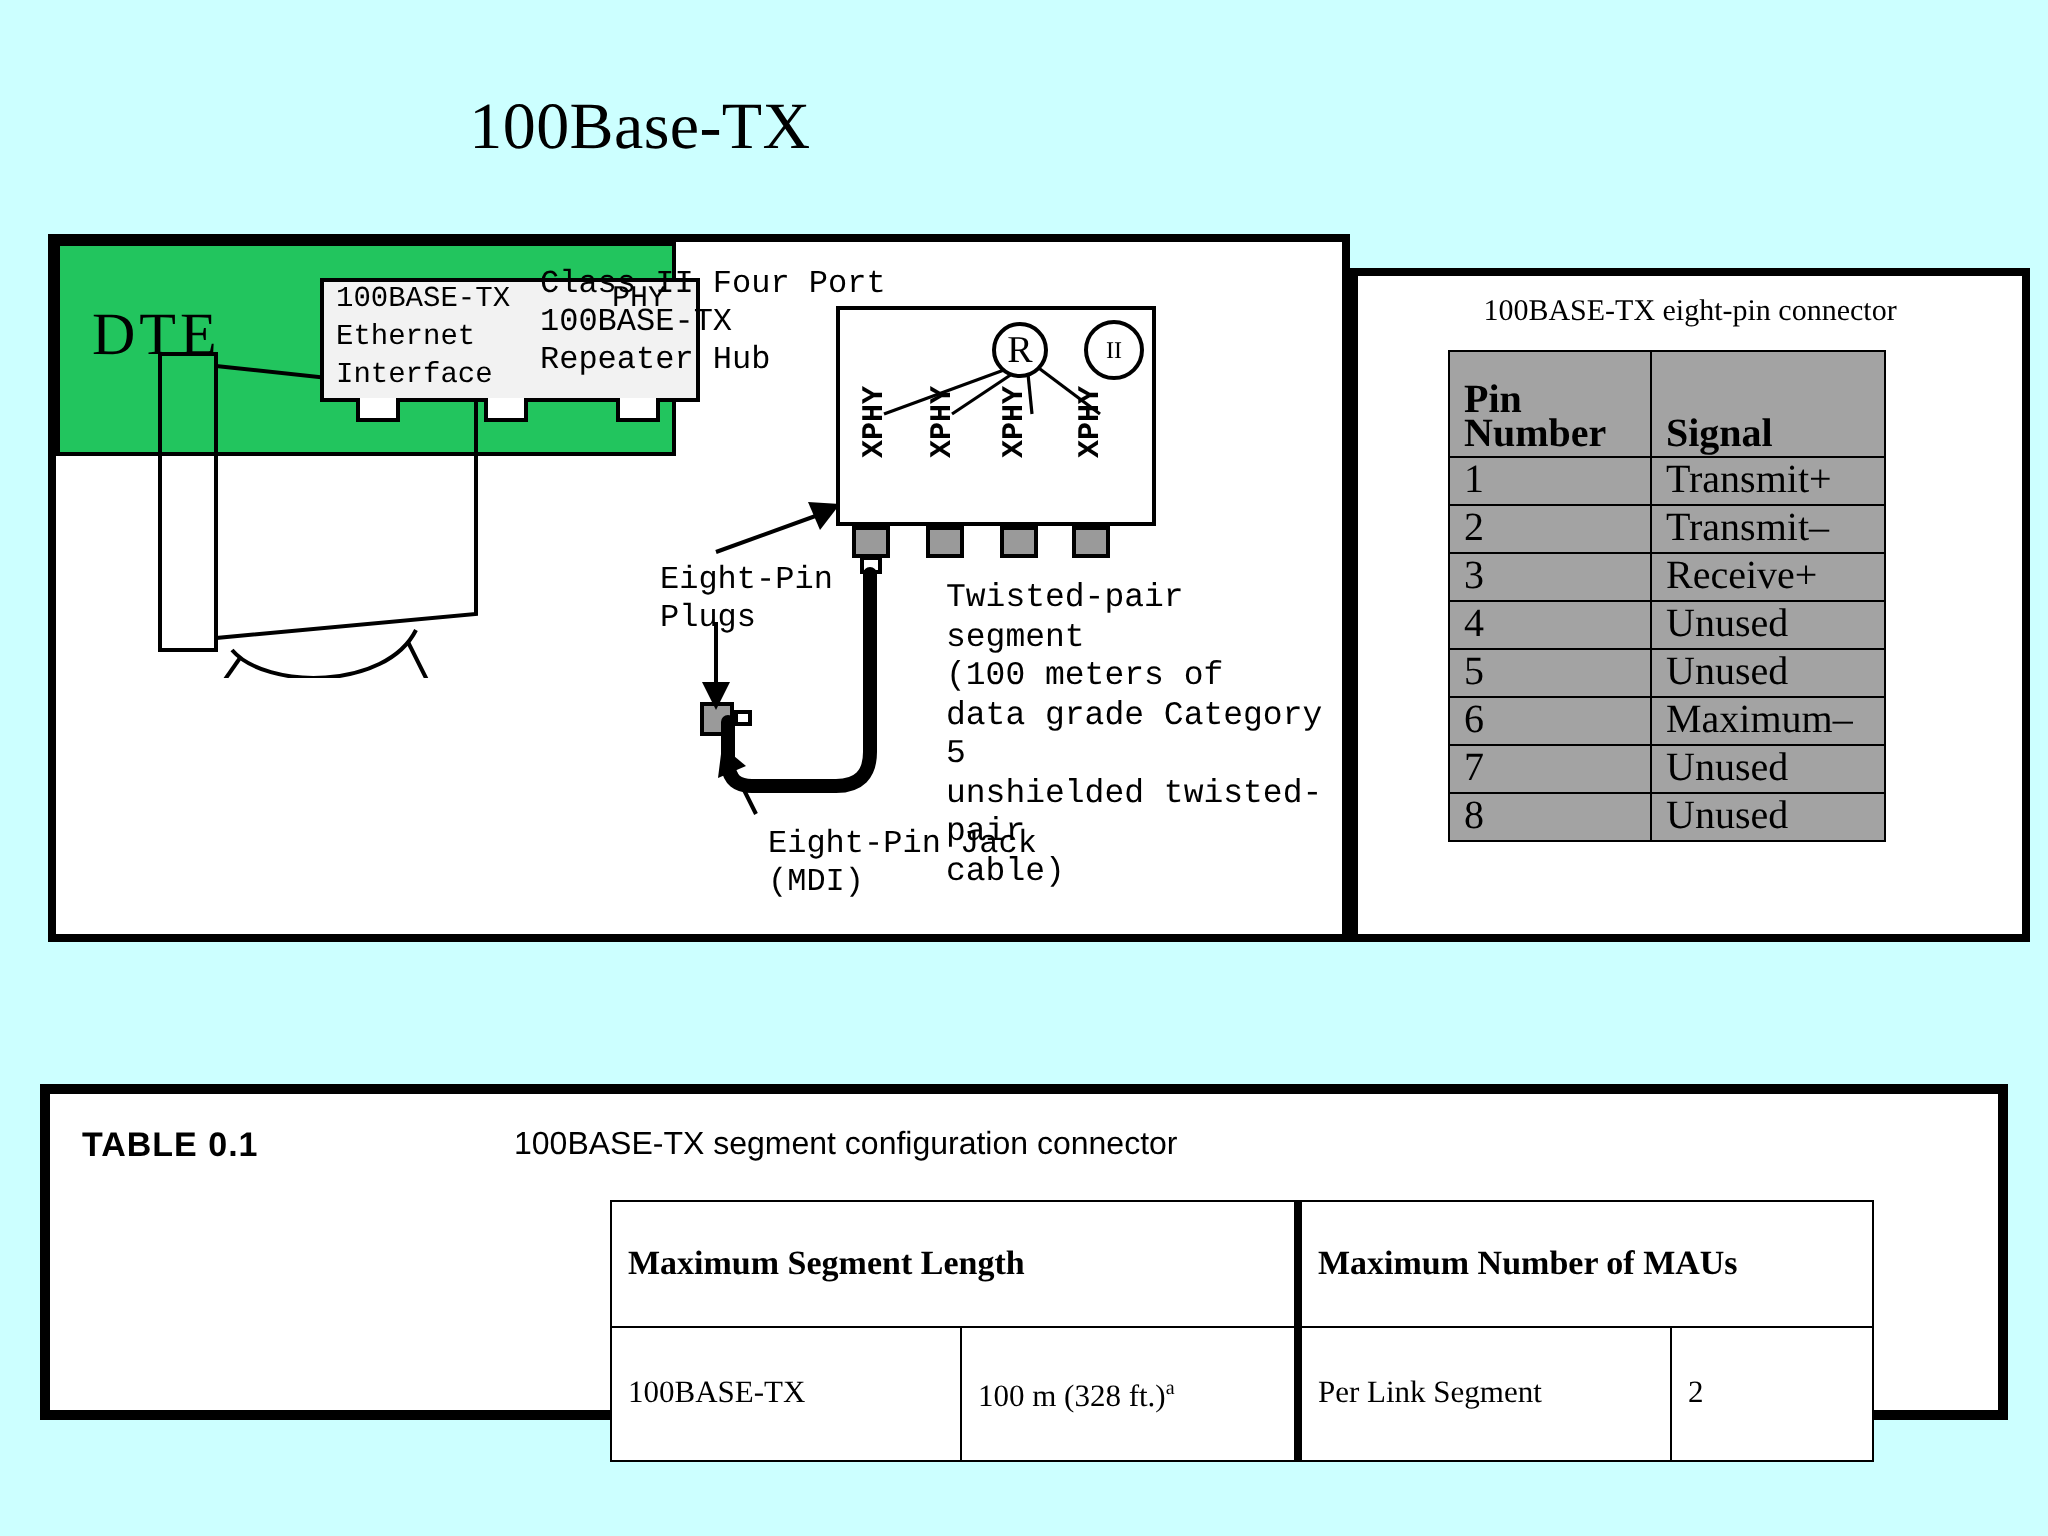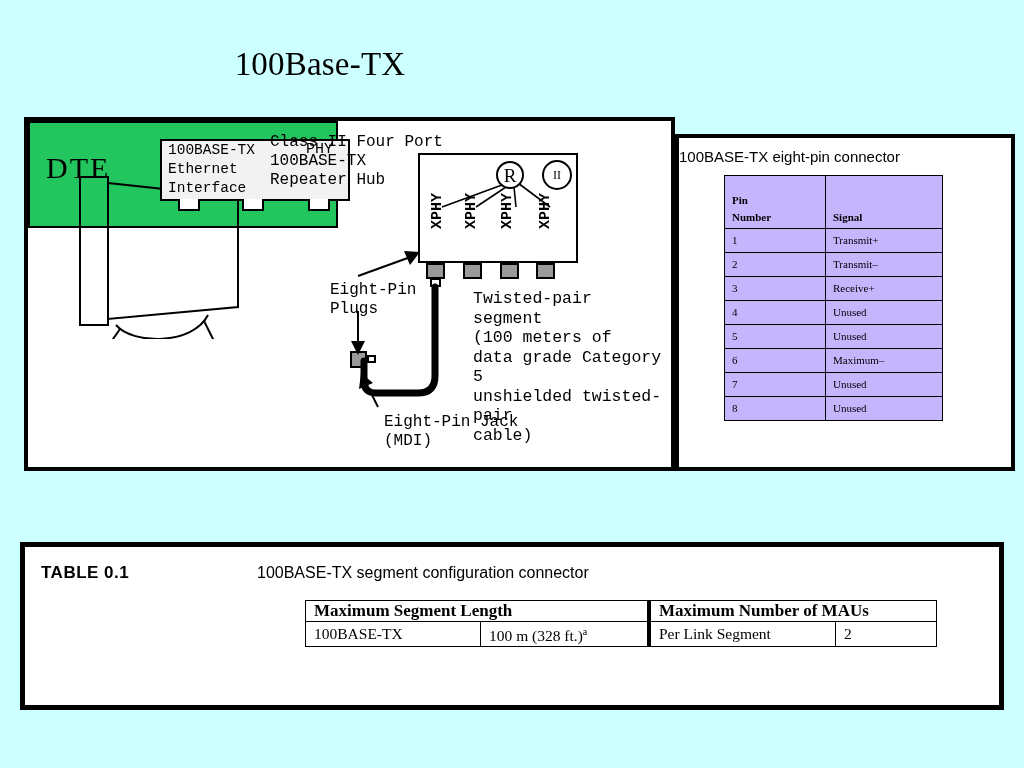--- a/index.html
+++ b/index.html
@@ -255,34 +255,34 @@
     font-size: 16px;
     line-height: 19px;
   }
 
   
   #connector-caption {
     position: absolute;
     left: 0;
     top: 10px;
     width: 100%;
-    text-align: left;
-    font-family: Liberation Sans, sans-serif;
+    text-align: center;
+    font-family: Liberation Serif, serif;
     font-size: 15px;
     color: #000;
   }
   #pin-table {
     position: absolute;
     left: 45px;
     top: 37px;
     border-collapse: collapse;
     font-family: "Liberation Serif", serif;
-    font-size: 11px;
-    color: #000;
-    background: #c4b5fd;
+    font-size: 20px;
+    color: #000;
+    background: #a3a3a3;
   }
   #pin-table th, #pin-table td {
     border: 1.5px solid #000;
     padding: 2px 7px;
     text-align: left;
     font-weight: normal;
     line-height: 17px;
   }
   #pin-table th {
     font-weight: bold;
@@ -316,21 +316,21 @@
     position: absolute;
     left: 280px;
     top: 53px;
     border-collapse: collapse;
     font-family: "Liberation Serif", serif;
     color: #000;
     background: #fff;
   }
   #seg-table th, #seg-table td {
     border: 1.5px solid #000;
-    padding: 0 8px;
+    padding: 21px 8px;
     text-align: left;
     line-height: 20px;
   }
   #seg-table th {
     font-weight: bold;
     font-size: 17px;
   }
   #seg-table td { font-size: 15.5px; }
   #seg-table .thick-left { border-left: 4px solid #000; }
   #seg-table .w1 { width: 158px; }

